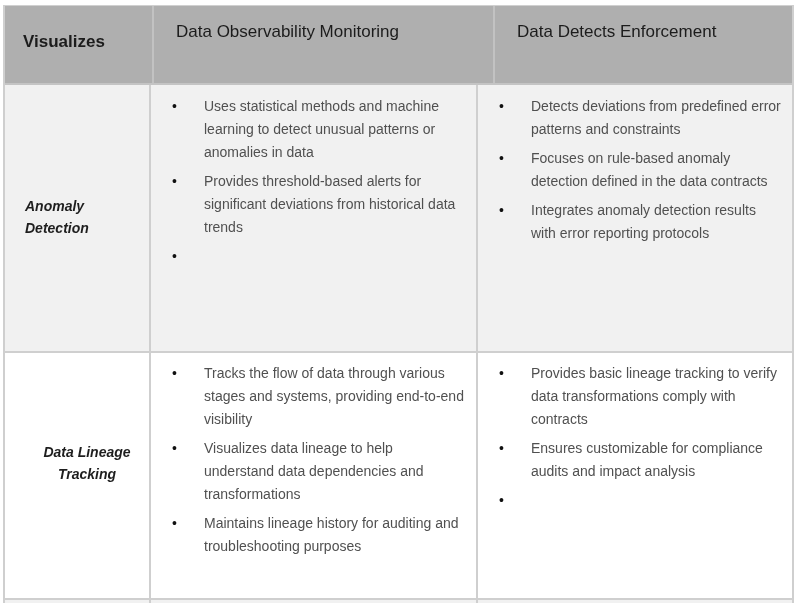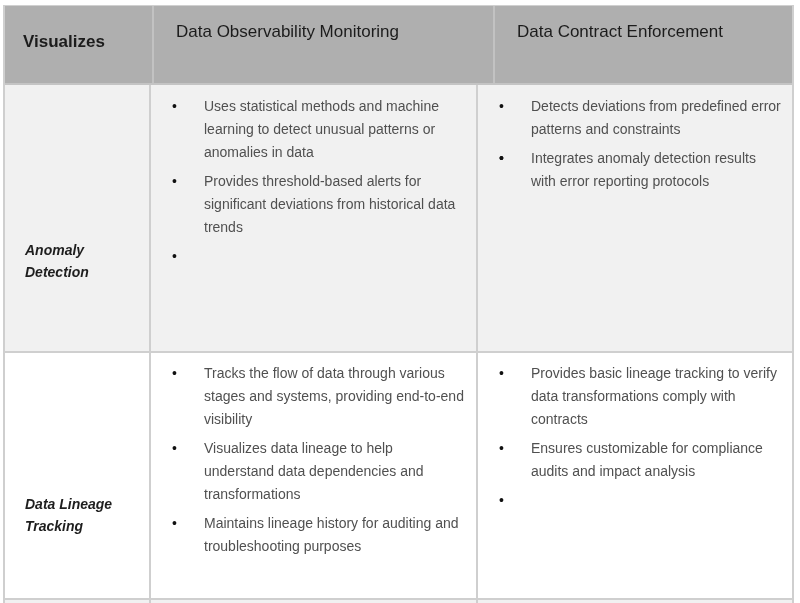--- a/index.html
+++ b/index.html
@@ -30,62 +30,62 @@
   .row.r2 { height: 245px; background: #ffffff; }
   .row.r3 { height: 10px; background: #f1f1f1; border-bottom: none; }
 
   .cell { position: absolute; top: 0; bottom: 0; box-sizing: border-box; }
   .cell.c0 { left: 0; width: 144px; }
   .cell.c1 { left: 144px; width: 327px; border-left: 2px solid #cfcfcf; }
   .cell.c2 { left: 471px; width: 316px; border-left: 2px solid #cfcfcf; }
 
   .label {
     position: absolute; left: 20px; font-style: italic; font-weight: bold;
-    color: #1e1e1e; font-size: 14px; line-height: 22px; margin-top: 44px;
+    color: #1e1e1e; font-size: 14px; line-height: 22px;
   }
   .r1 .label { top: 110px; }
-  .r2 .label { top: 96px; }
+  .r2 .label { top: 88px; text-align: center; }
 
   ul { list-style: none; margin: 0; padding: 0; }
   .cell.c1 ul { padding: 10px 10px 0 21px; }
   .cell.c2 ul { padding: 10px 8px 0 21px; }
   li {
     position: relative; padding-left: 32px; margin-bottom: 6px;
     color: #505050; font-size: 14px; line-height: 23px;
   }
   .bullet {
     position: absolute; left: 0; top: 0; color: #111; font-size: 14px; line-height: 23px;
   }
   .r2 .cell.c1 ul, .r2 .cell.c2 ul { padding-top: 9px; }
 </style>
 </head>
 <body>
 
 <div class="table">
   <div class="header">
     <div class="hcell c0">Visualizes</div>
     <div class="hcell c1">Data Observability Monitoring</div>
-    <div class="hcell c2">Data Contract Enforcement</div>
+    <div class="hcell c2">Data Detects Enforcement</div>
   </div>
 
   <div class="row r1">
     <div class="cell c0">
       <div class="label">Anomaly Detection</div>
     </div>
     <div class="cell c1">
       <ul>
         <li><span class="bullet">•</span><span>Uses statistical methods and machine learning to detect unusual patterns or anomalies in data</span></li>
         <li><span class="bullet">•</span><span>Provides threshold-based alerts for significant deviations from historical data trends</span></li>
         <li><span class="bullet">•</span></li>
       </ul>
     </div>
     <div class="cell c2">
       <ul>
         <li><span class="bullet">•</span><span>Detects deviations from predefined error patterns and constraints</span></li>
-        <li><span class="bullet">•</span></li>
+        <li><span class="bullet">•</span><span>Focuses on rule-based anomaly detection defined in the data contracts</span></li>
         <li><span class="bullet">•</span><span>Integrates anomaly detection results with error reporting protocols</span></li>
       </ul>
     </div>
   </div>
 
   <div class="row r2">
     <div class="cell c0">
       <div class="label">Data Lineage Tracking</div>
     </div>
     <div class="cell c1">

